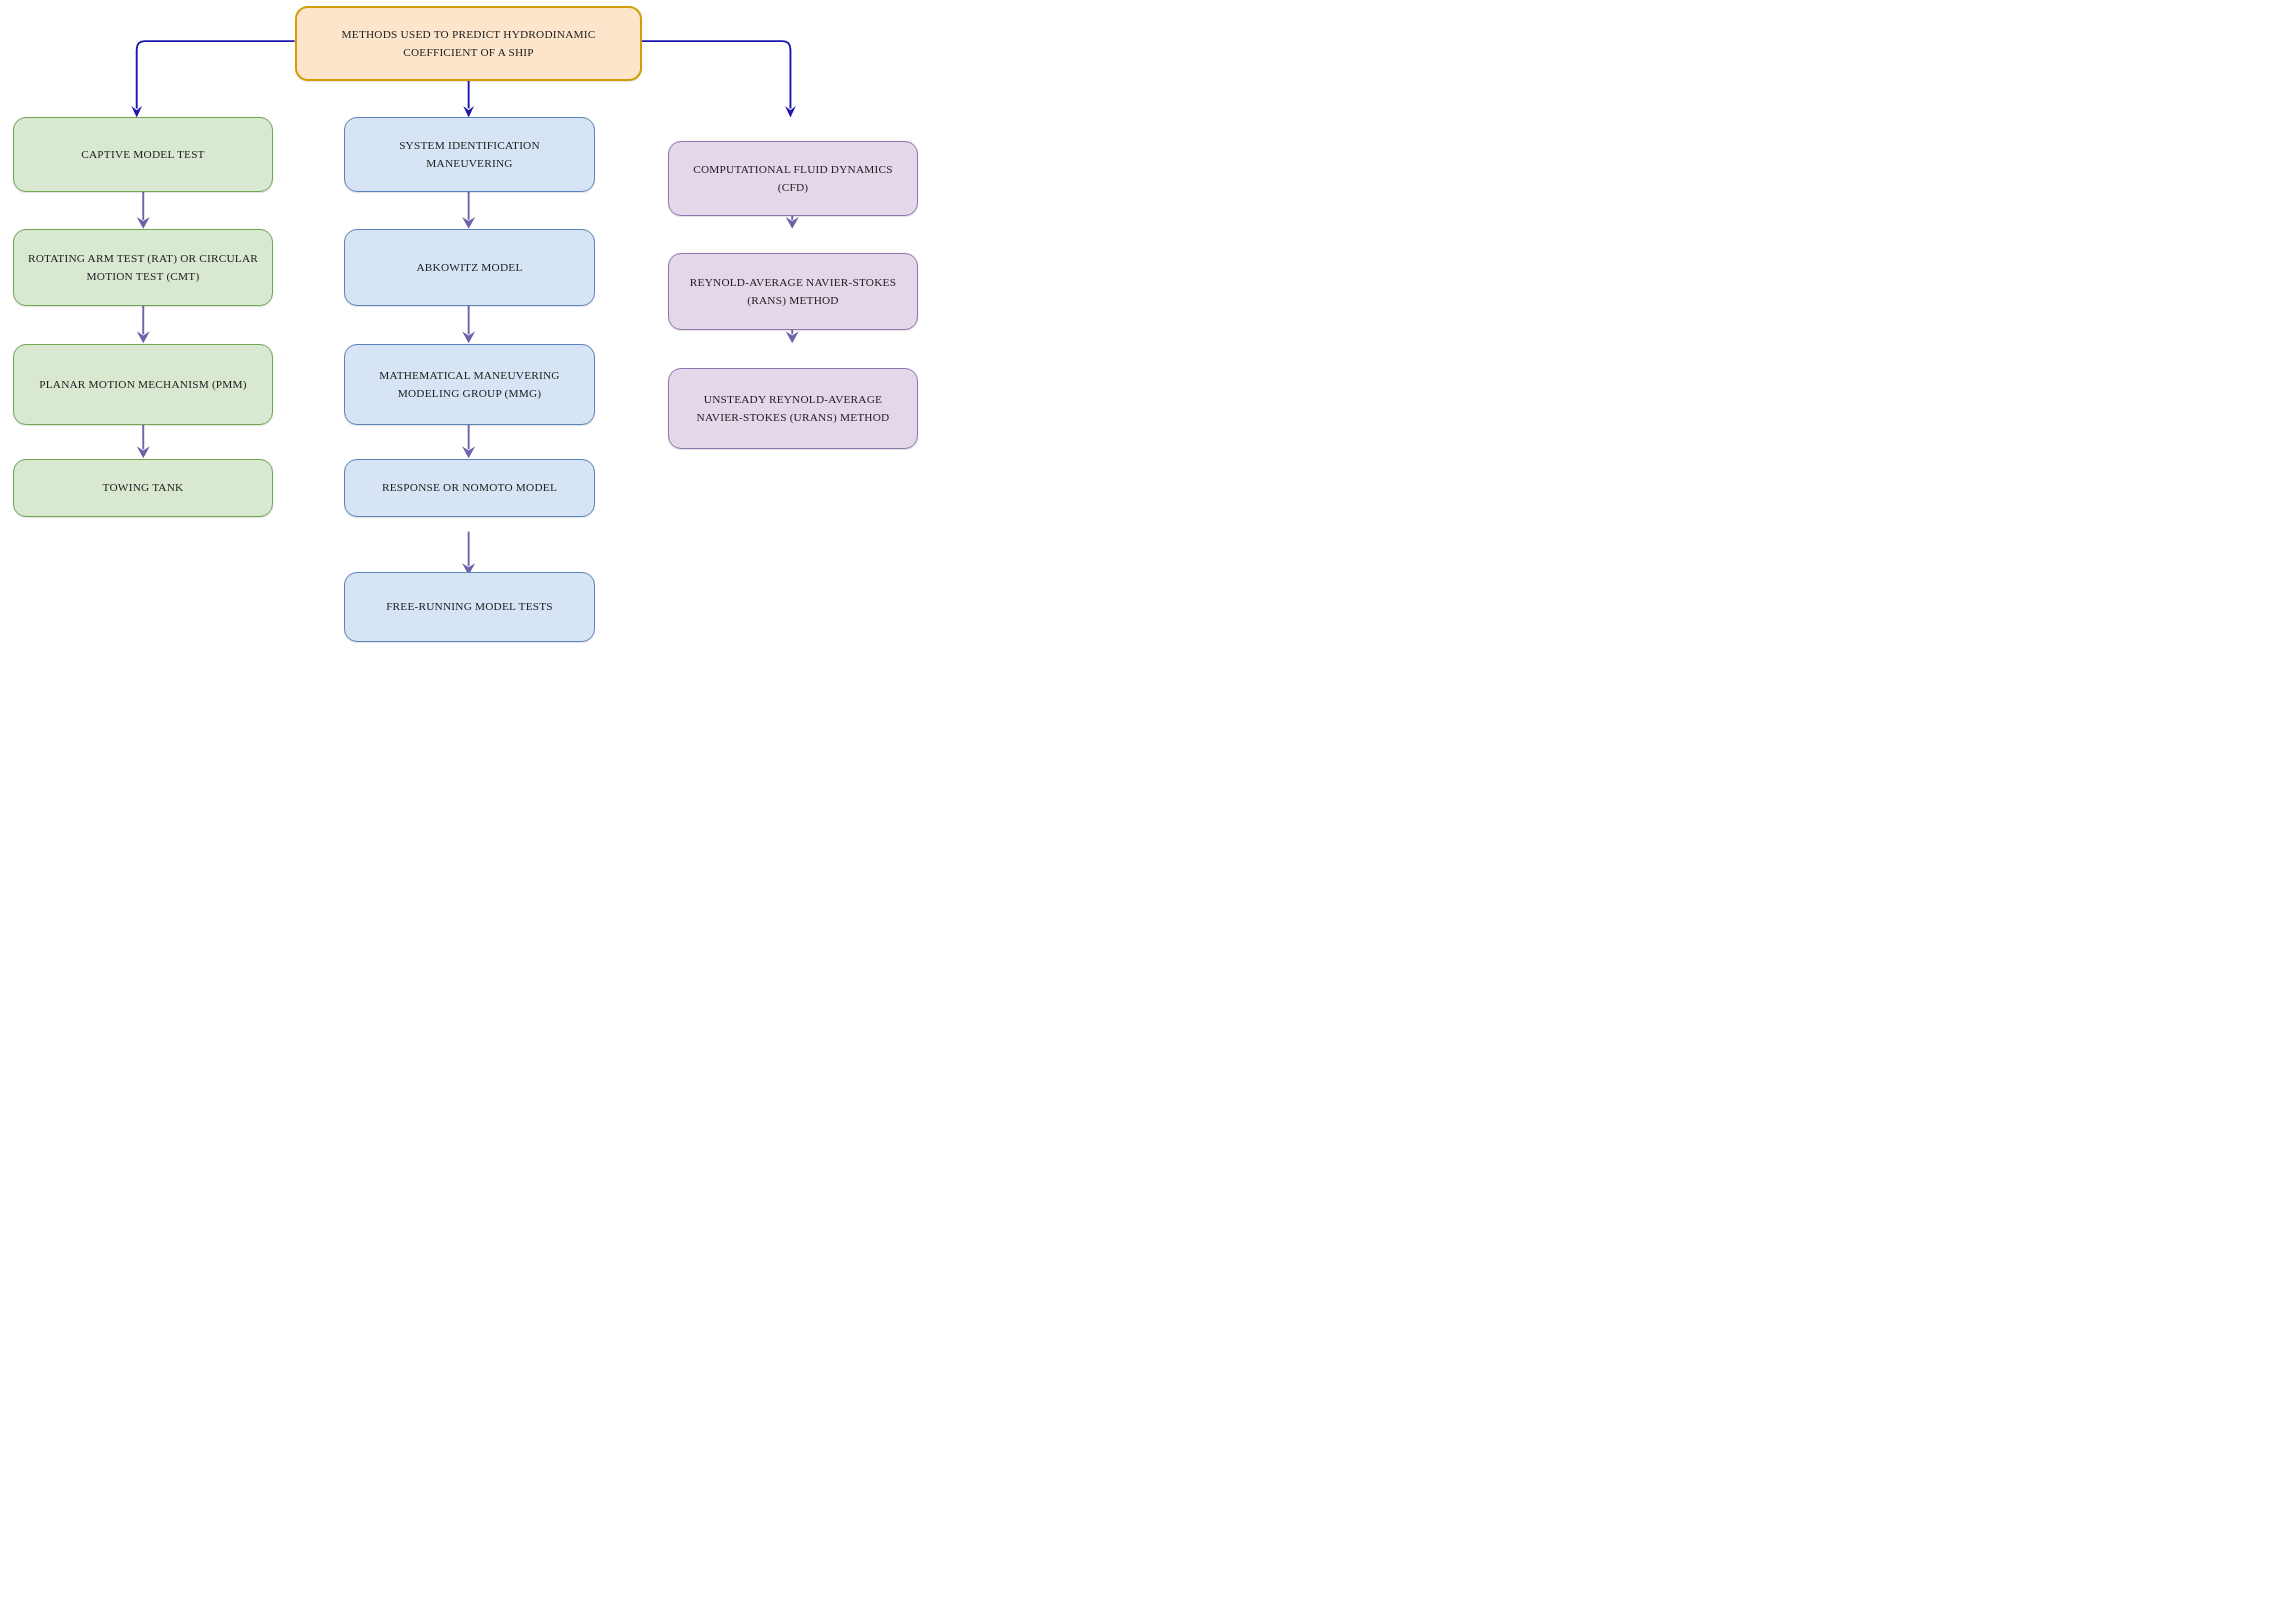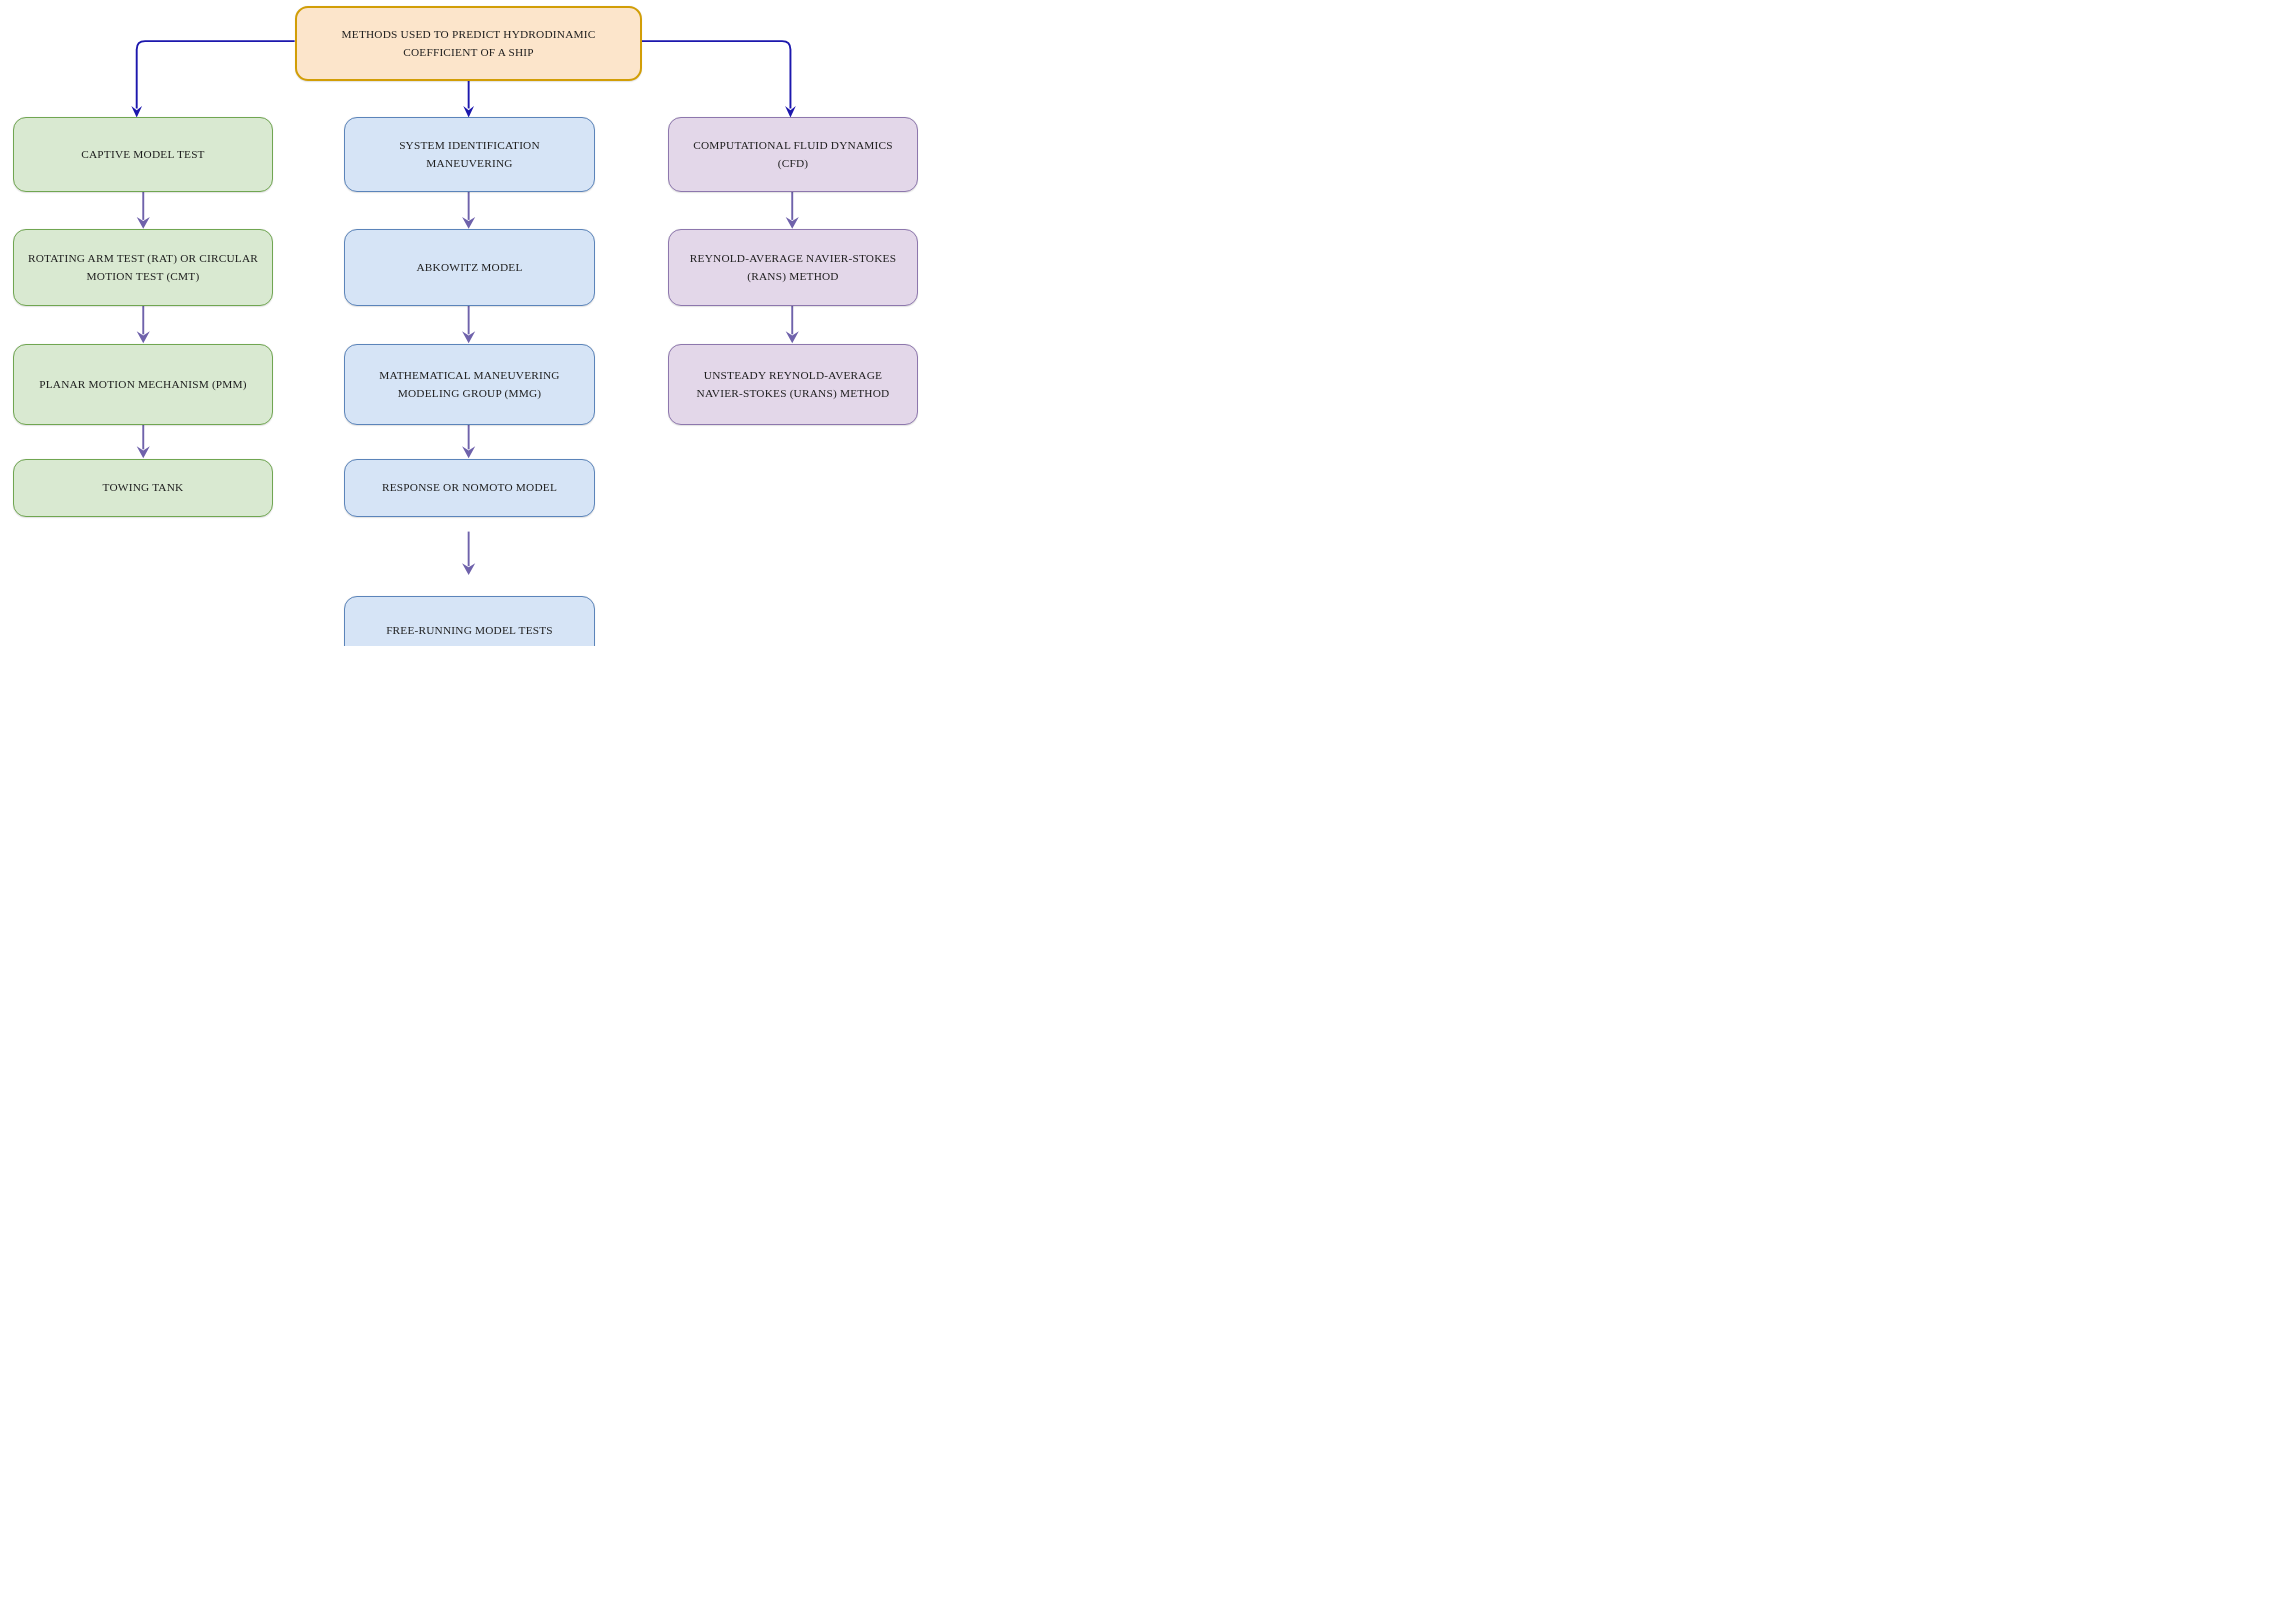--- a/index.html
+++ b/index.html
@@ -29,33 +29,33 @@
     padding:12px 12px;
     font-size:11.3px;
     line-height:1.55;
     letter-spacing:0.2px;
     color:#1d1d1d;
     box-shadow:0 0.6px 1.2px rgba(0,0,0,0.12);
   }
   .node.orange{background:var(--orange-fill);border-color:var(--orange-border);border-width:2.1px;}
   .node.green {background:var(--green-fill); border-color:var(--green-border);}
   .node.blue  {background:var(--blue-fill);  border-color:var(--blue-border);}
-  .node.purple{background:var(--purple-fill);border-color:var(--purple-border);}
+  .node.purple{background:var(--purple-fill);border-color:var(--purple-border);margin-top:24px;}
 
   .title-box{left:295px;top:6px;width:347px;height:75px;}
 
   .col-left {left:13px;  width:260px;}
   .col-mid  {left:344px; width:251px;}
   .col-right{left:668px;width:250px;}
 
   .row0{top:117px;height:75px;}
   .row1{top:229px;height:77px;}
   .row2{top:344px;height:81px;}
   .row3{top:459px;height:58px;}
-  .row4{top:596px;height:70px;}
+  .row4{top:572px;height:70px;}
 </style>
 </head>
 <body>
 
 <div class="stage">
 
   <svg class="connectors" viewBox="0 0 1543 1084" aria-hidden="true">
 
     <path class="cline primary" d="M494 69 H243 Q229 69 229 83 V182"></path>
     <path class="chead primary" d="M229 197 L220 178 L229 185 L238 178 Z"></path>

